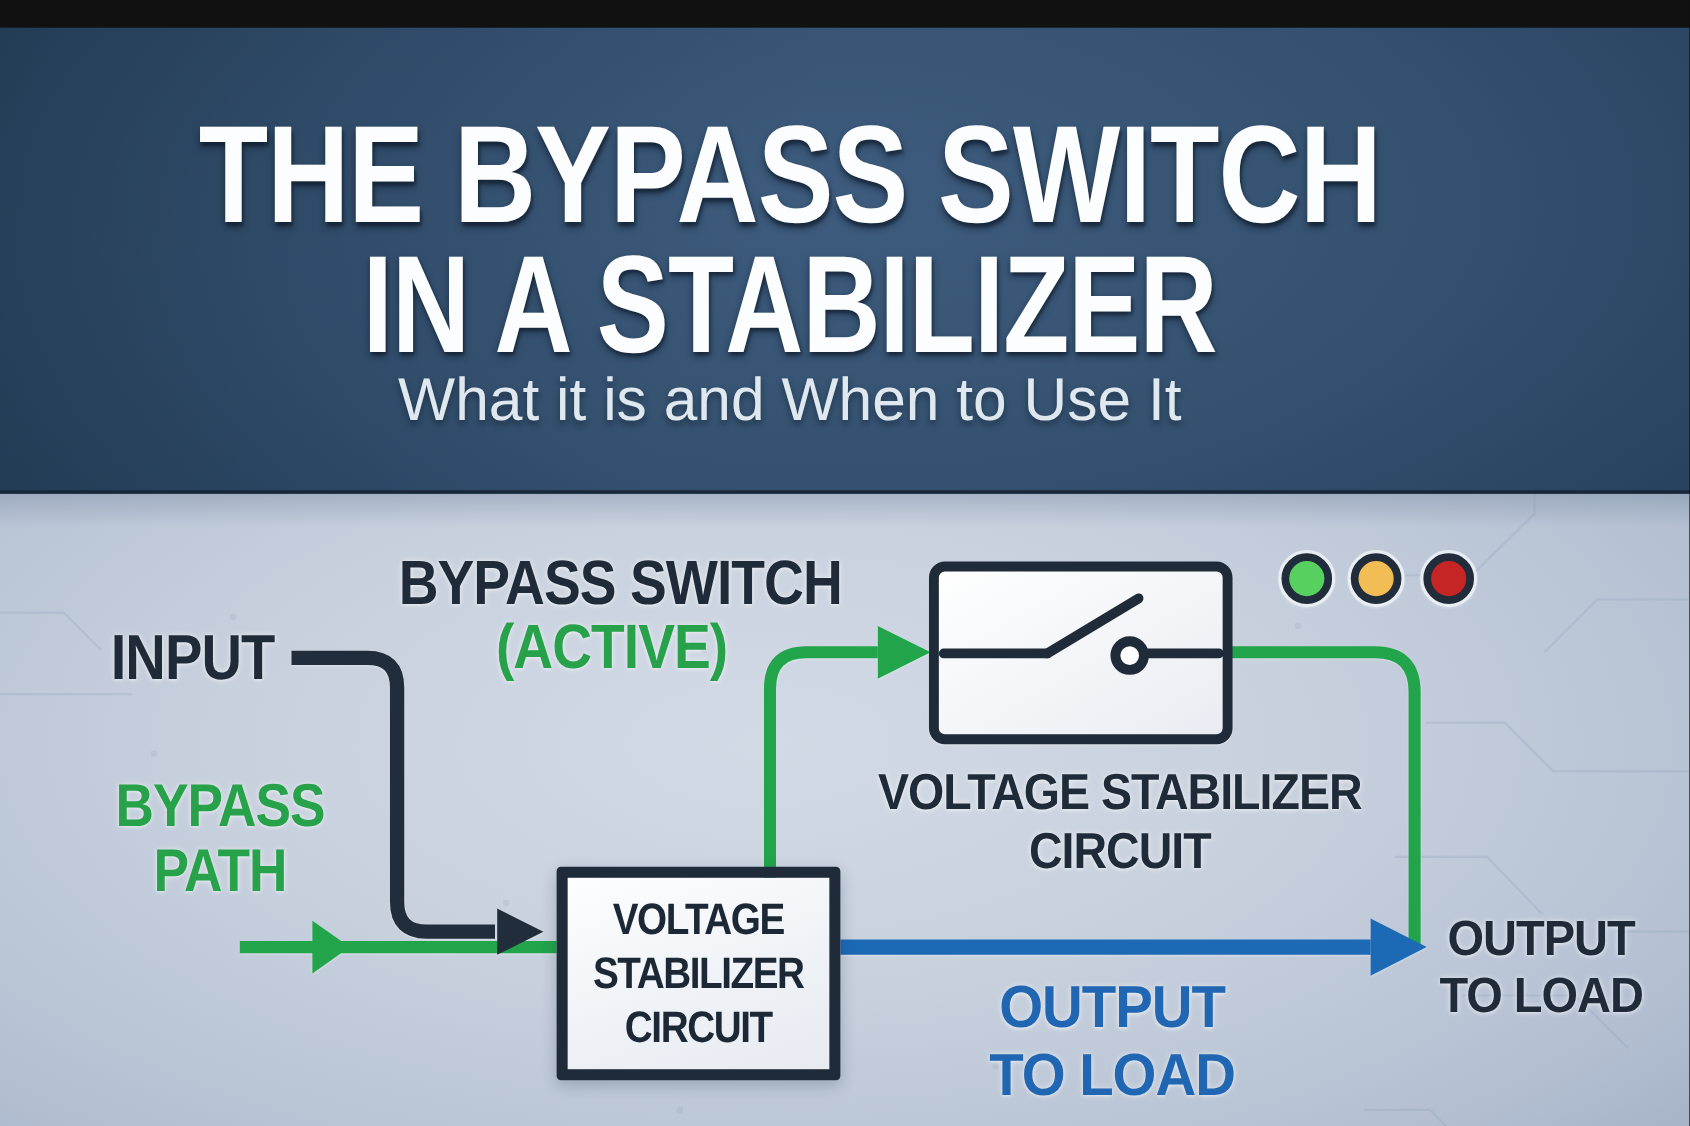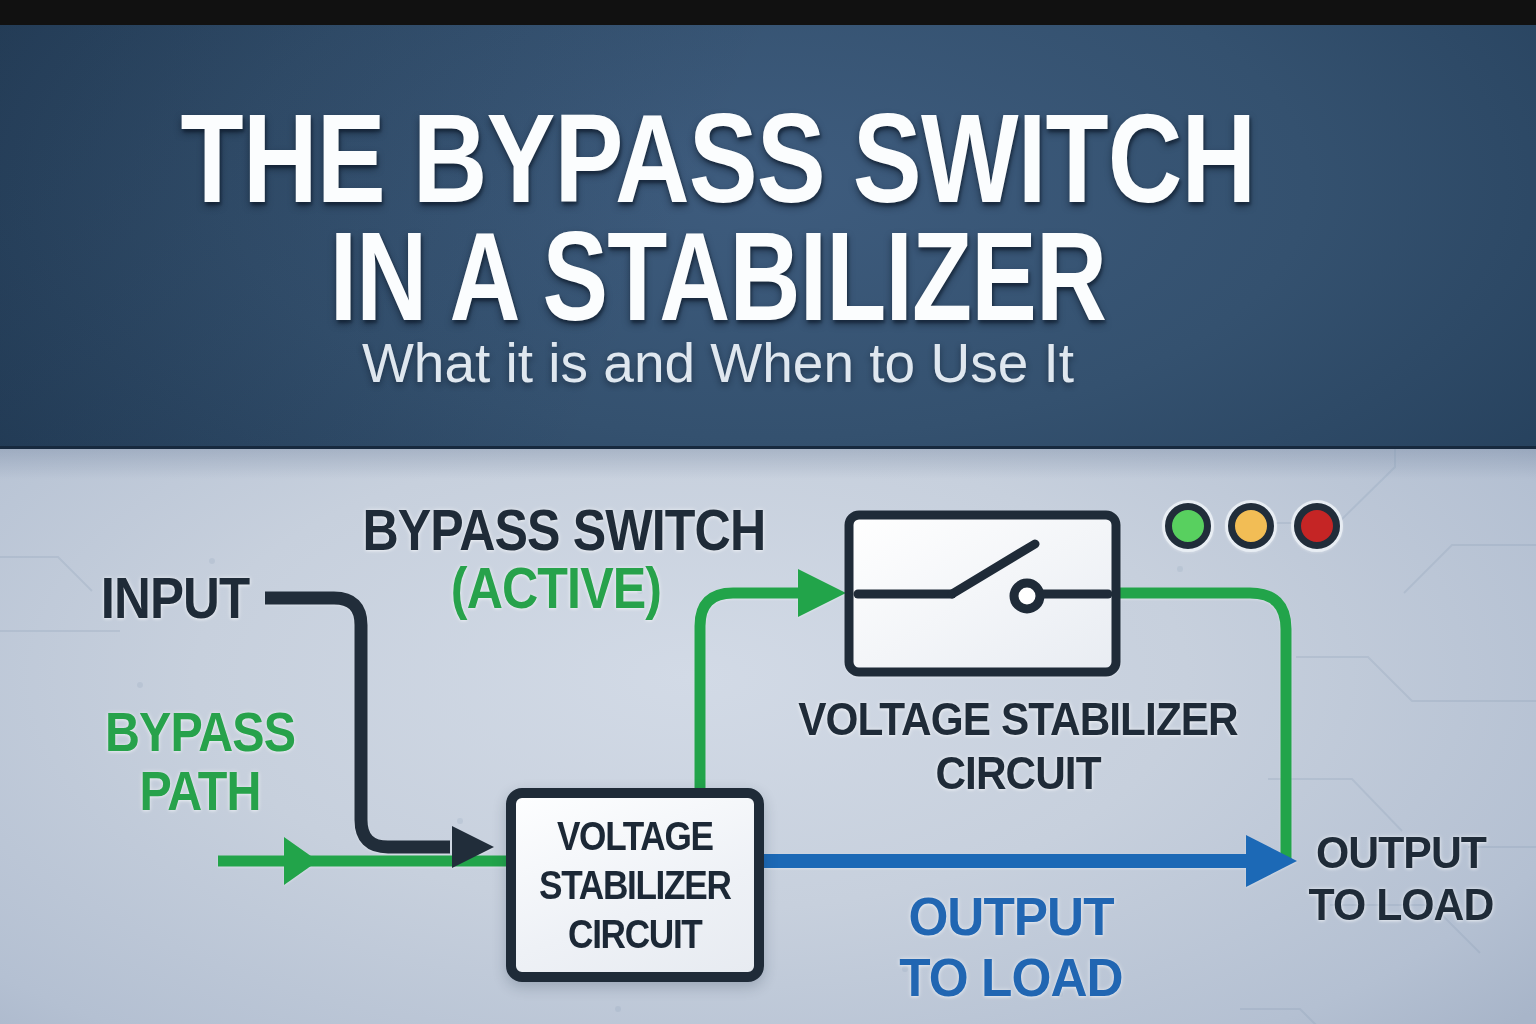--- a/index.html
+++ b/index.html
@@ -54,21 +54,21 @@
 
   .input-label  { left:40px;  top:120px; width:270px; font-size:58px; font-weight:bold; line-height:58px; letter-spacing:-1px; }
   .bypass-path  { left:70px;  top:254px; width:260px; font-size:55px; font-weight:bold; line-height:59px; letter-spacing:-1px; }
   .bypass-switch{ left:336px; top:52px;  width:440px; font-size:57px; font-weight:bold; line-height:58px; letter-spacing:-1px; }
   .switch-unit  { left:760px; top:243px; width:516px; font-size:46px; font-weight:bold; line-height:54px; letter-spacing:-1px; }
   .output-blue  { left:850px; top:437px; width:322px; font-size:54px; font-weight:bold; line-height:61px; letter-spacing:-1px; }
   .output-right { left:1292px;top:378px; width:218px; font-size:45px; font-weight:bold; line-height:52px; letter-spacing:-1px; }
 
   .stab-box {
     position:absolute; left:506px; top:339px; width:258px; height:194px;
-    border:10px solid #1f2b38; border-radius:16px;
+    border:10px solid #1f2b38; border-radius:4px;
     background:linear-gradient(160deg, #fdfeff 0%, #eef1f6 60%, #e7ebf1 100%);
     box-shadow:0 5px 14px rgba(25,40,60,.22);
     display:flex; align-items:center; justify-content:center;
   }
   .stab-box-text {
     text-align:center; font-size:40px; font-weight:bold; line-height:49px;
     color:#1c2836; letter-spacing:-1.5px; transform:scaleX(.88);
   }
 </style>
 </head>

